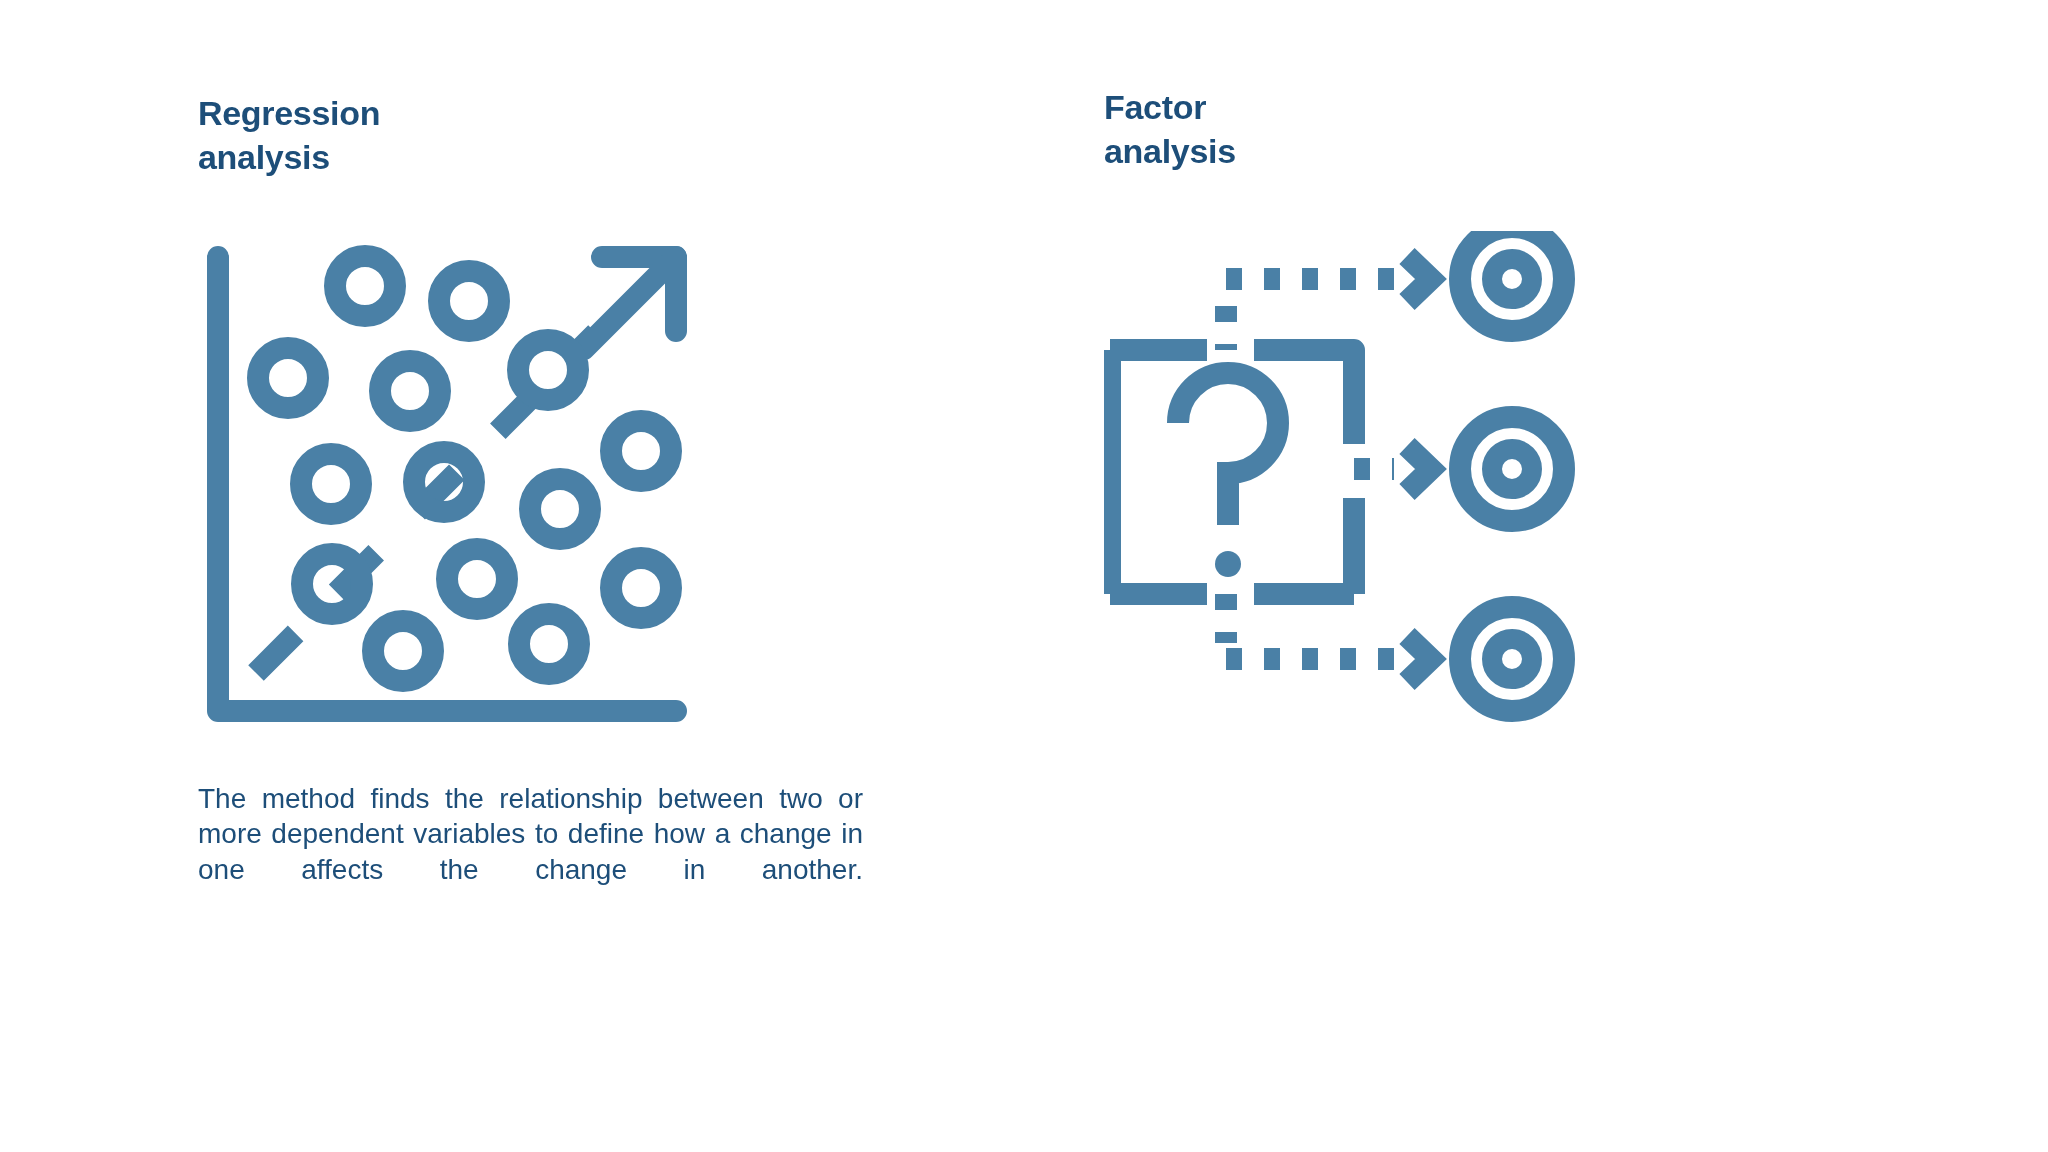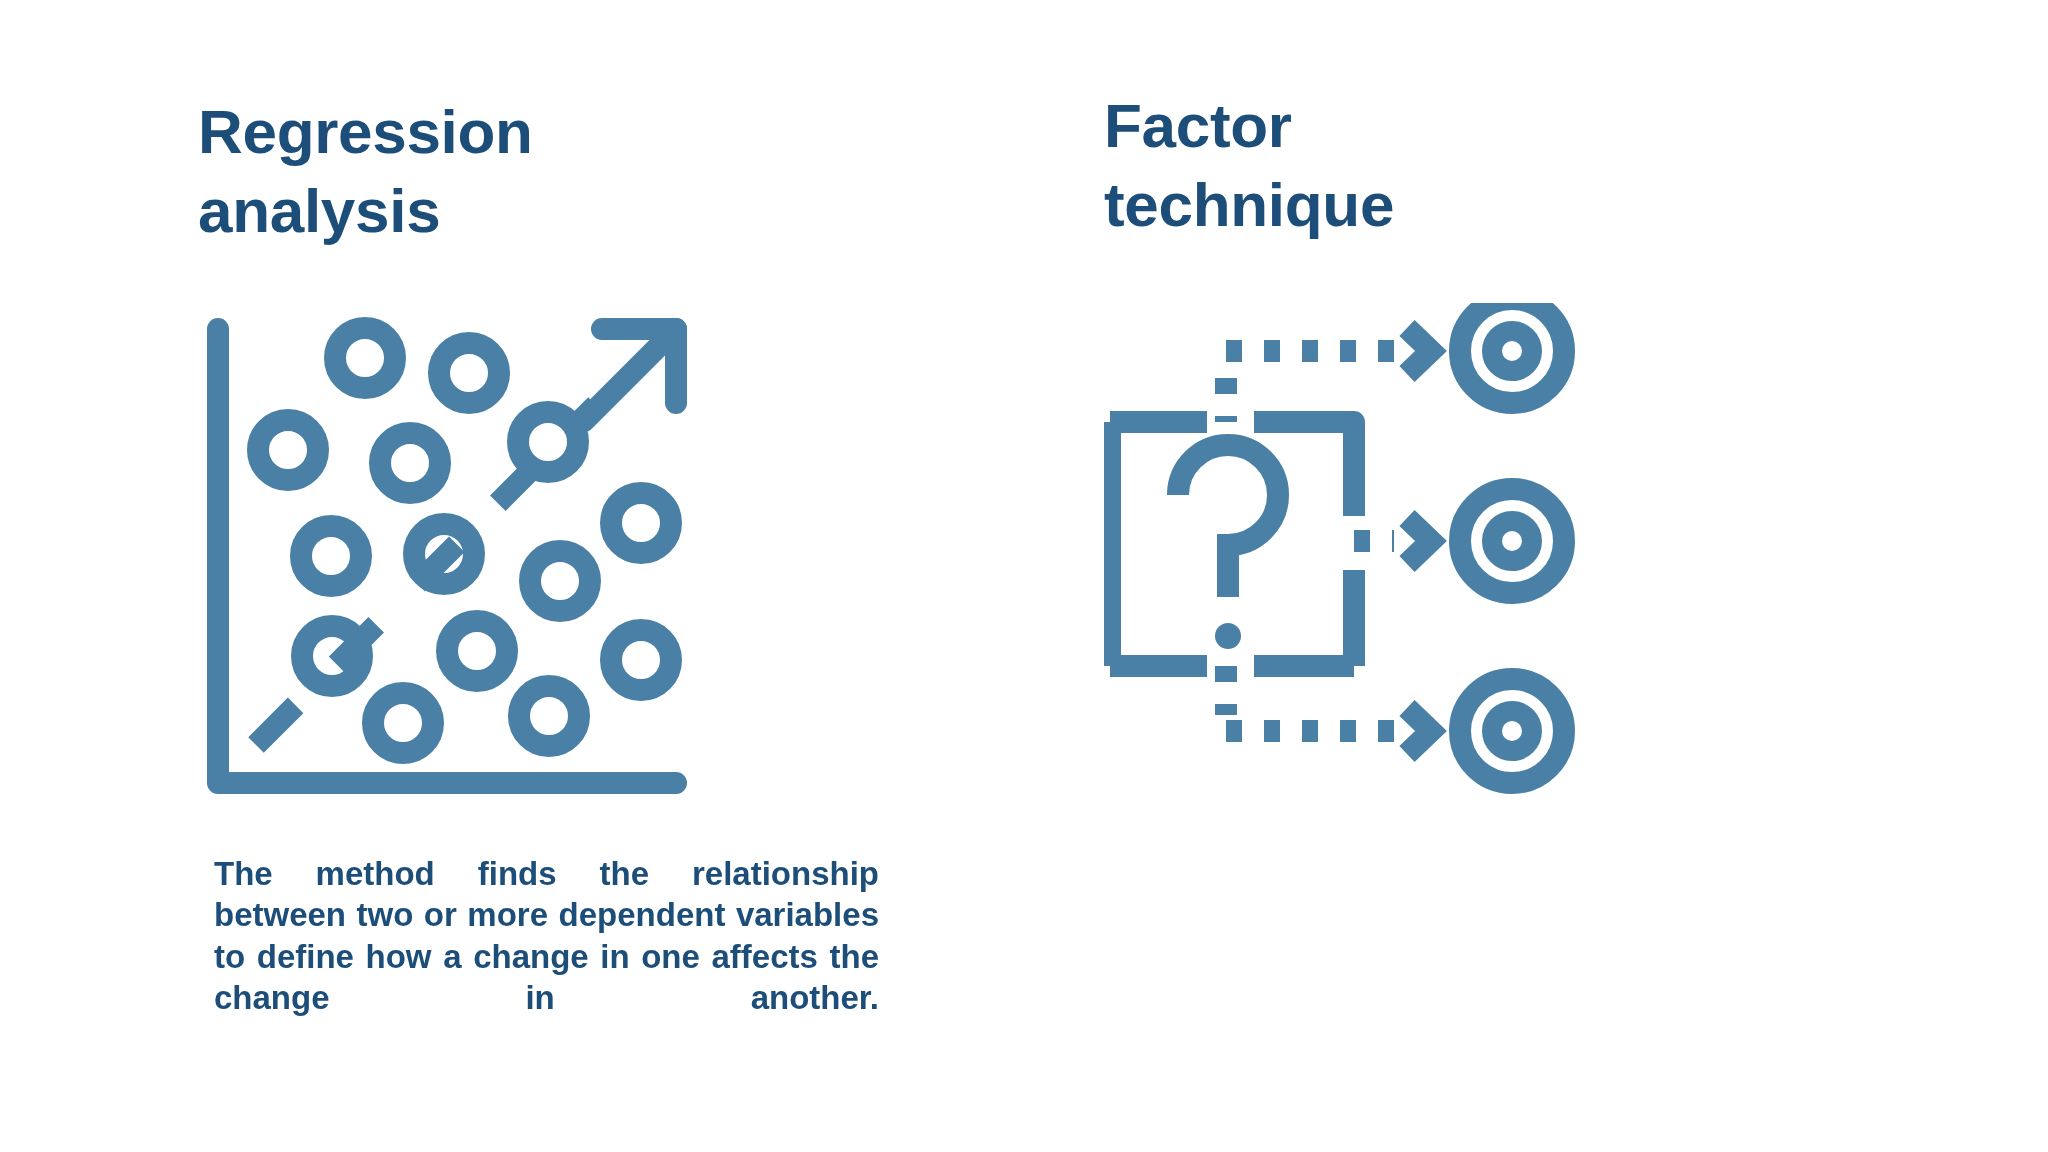--- a/index.html
+++ b/index.html
@@ -43,21 +43,21 @@
   }
 
   .column.right {
     width: 1096px;
     padding-left: 152px;
     padding-top: 86px;
   }
 
   .card-title {
     color: #1d4e79;
-    font-size: 62px;
+    font-size: 34px;
     line-height: 1.28;
     font-weight: bold;
     letter-spacing: -0.3px;
     margin: 0;
     white-space: pre-line;
     max-width: 420px;
   }
 
   .icon-wrap {
     margin-top: 60px;
@@ -70,26 +70,26 @@
     width: 500px;
     height: 500px;
   }
 
   .column.right .icon-wrap {
     margin-top: 58px;
   }
 
   .body-copy {
     color: #1d4e79;
-    font-size: 33px;
+    font-size: 28px;
     line-height: 1.26;
-    margin: 16px;
+    margin: 0;
     text-align: justify;
     text-justify: inter-word;
-    font-weight: 700;
+    font-weight: 400;
   }
 
   .column.left .body-copy {
     margin-top: 42px;
     width: 665px;
   }
 
   .column.right .body-copy {
     margin-top: 42px;
     width: 780px;
@@ -141,21 +141,21 @@
           <circle cx="351" cy="405" r="30"></circle>
         </svg>
       </div>
 
       <p class="body-copy">The method finds the relationship between two or more dependent variables to define how a change in one affects the change in another.</p>
     </div>
 
     <div class="column right">
 
       <h2 class="card-title">Factor
-technique</h2>
+analysis</h2>
 
       <div class="icon-wrap">
         <svg viewBox="0 0 500 500" xmlns="http://www.w3.org/2000/svg" fill="none" stroke="#4a80a6" stroke-width="22" stroke-linecap="butt" stroke-linejoin="miter">
 
           <path d="M6 119 L103 119"></path>
 
           <path d="M150 119 L250 119 L250 213" stroke-linejoin="round"></path>
 
           <path d="M250 267 L250 363"></path>
 

